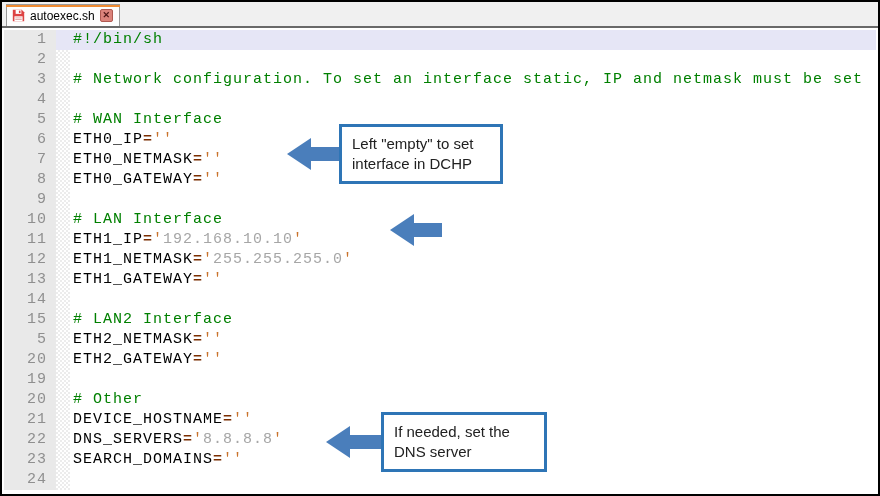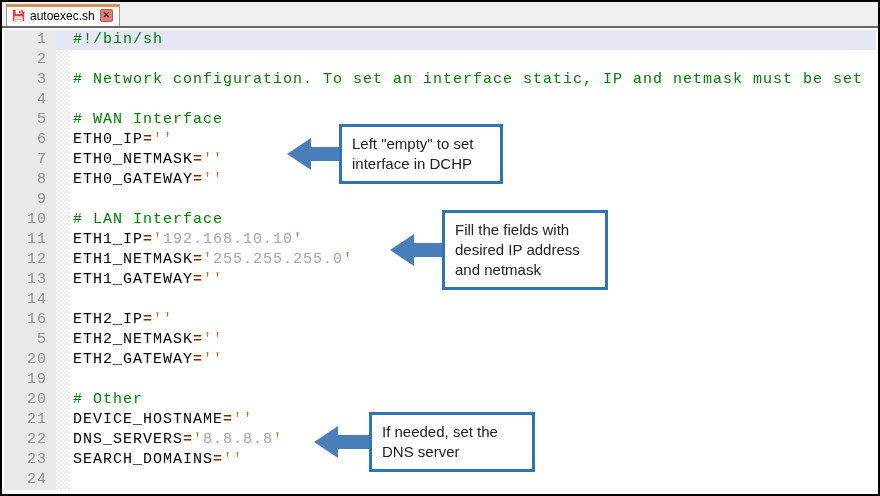--- a/index.html
+++ b/index.html
@@ -29,21 +29,21 @@
   .tok-op{color:var(--operator);font-weight:bold;}
   .tok-quote{color:var(--quote);}
   .tok-str{color:var(--string);}
   
   .callout{position:absolute;display:flex;align-items:center;z-index:5;}
   .arrow{flex:none;display:block;}
   .cbox{background:#fff;border:3px solid var(--callout-border);padding:7px 10px;font-size:15px;
         line-height:20px;color:#212121;white-space:pre-line;font-family:"Liberation Sans",sans-serif;}
   .c1{left:285px;top:122px;} .c1 .cbox{width:138px;}
   .c2{left:388px;top:208px;} .c2 .cbox{width:140px;}
-  .c3{left:312px;top:410px;} .c3 .cbox{width:140px;}
+  .c3{left:324px;top:410px;} .c3 .cbox{width:140px;}
 </style>
 </head>
 <body>
 
 <div class="screen">
 
   <div class="tabbar">
     <div class="tab">
       <svg class="floppy" viewBox="0 0 16 16">
         <path d="M1 1 H12 L15 4 V15 H1 Z" fill="#dd4343"></path>
@@ -124,23 +124,23 @@
           <div class="gutter">13</div>
           <div class="fold-margin"></div>
           <div class="code"><span class="tok-plain">ETH1_GATEWAY</span><span class="tok-op">=</span><span class="tok-quote">''</span></div>
         </div>
         <div class="row">
           <div class="gutter">14</div>
           <div class="fold-margin"></div>
           <div class="code"></div>
         </div>
         <div class="row">
-          <div class="gutter">16</div>
-          <div class="fold-margin"></div>
-          <div class="code"><span class="tok-plain">ETH2_IP</span><span class="tok-op">=</span><span class="tok-quote">''</span></div>
+          <div class="gutter">15</div>
+          <div class="fold-margin"></div>
+          <div class="code"><span class="tok-comment"># LAN2 Interface</span></div>
         </div>
         <div class="row">
           <div class="gutter">5</div>
           <div class="fold-margin"></div>
           <div class="code"><span class="tok-plain">ETH2_NETMASK</span><span class="tok-op">=</span><span class="tok-quote">''</span></div>
         </div>
         <div class="row">
           <div class="gutter">20</div>
           <div class="fold-margin"></div>
           <div class="code"><span class="tok-plain">ETH2_GATEWAY</span><span class="tok-op">=</span><span class="tok-quote">''</span></div>
@@ -183,23 +183,20 @@
       <polygon points="0,20 24,4 24,13 52,13 52,27 24,27 24,36" fill="#4a7ebb"></polygon>
     </svg>
     <div class="cbox">Left "empty" to set
 interface in DCHP</div>
   </div>
 
   <div class="callout c2">
     <svg class="arrow" width="52" height="40" viewBox="0 0 52 40">
       <polygon points="0,20 24,4 24,13 52,13 52,27 24,27 24,36" fill="#4a7ebb"></polygon>
     </svg>
-    <div class="cbox">Fill the fields with
-desired IP address
-and netmask</div>
   </div>
 
   <div class="callout c3">
     <svg class="arrow" width="55" height="40" viewBox="0 0 55 40">
       <polygon points="0,20 24,4 24,13 55,13 55,27 24,27 24,36" fill="#4a7ebb"></polygon>
     </svg>
     <div class="cbox">If needed, set the
 DNS server</div>
   </div>
 

